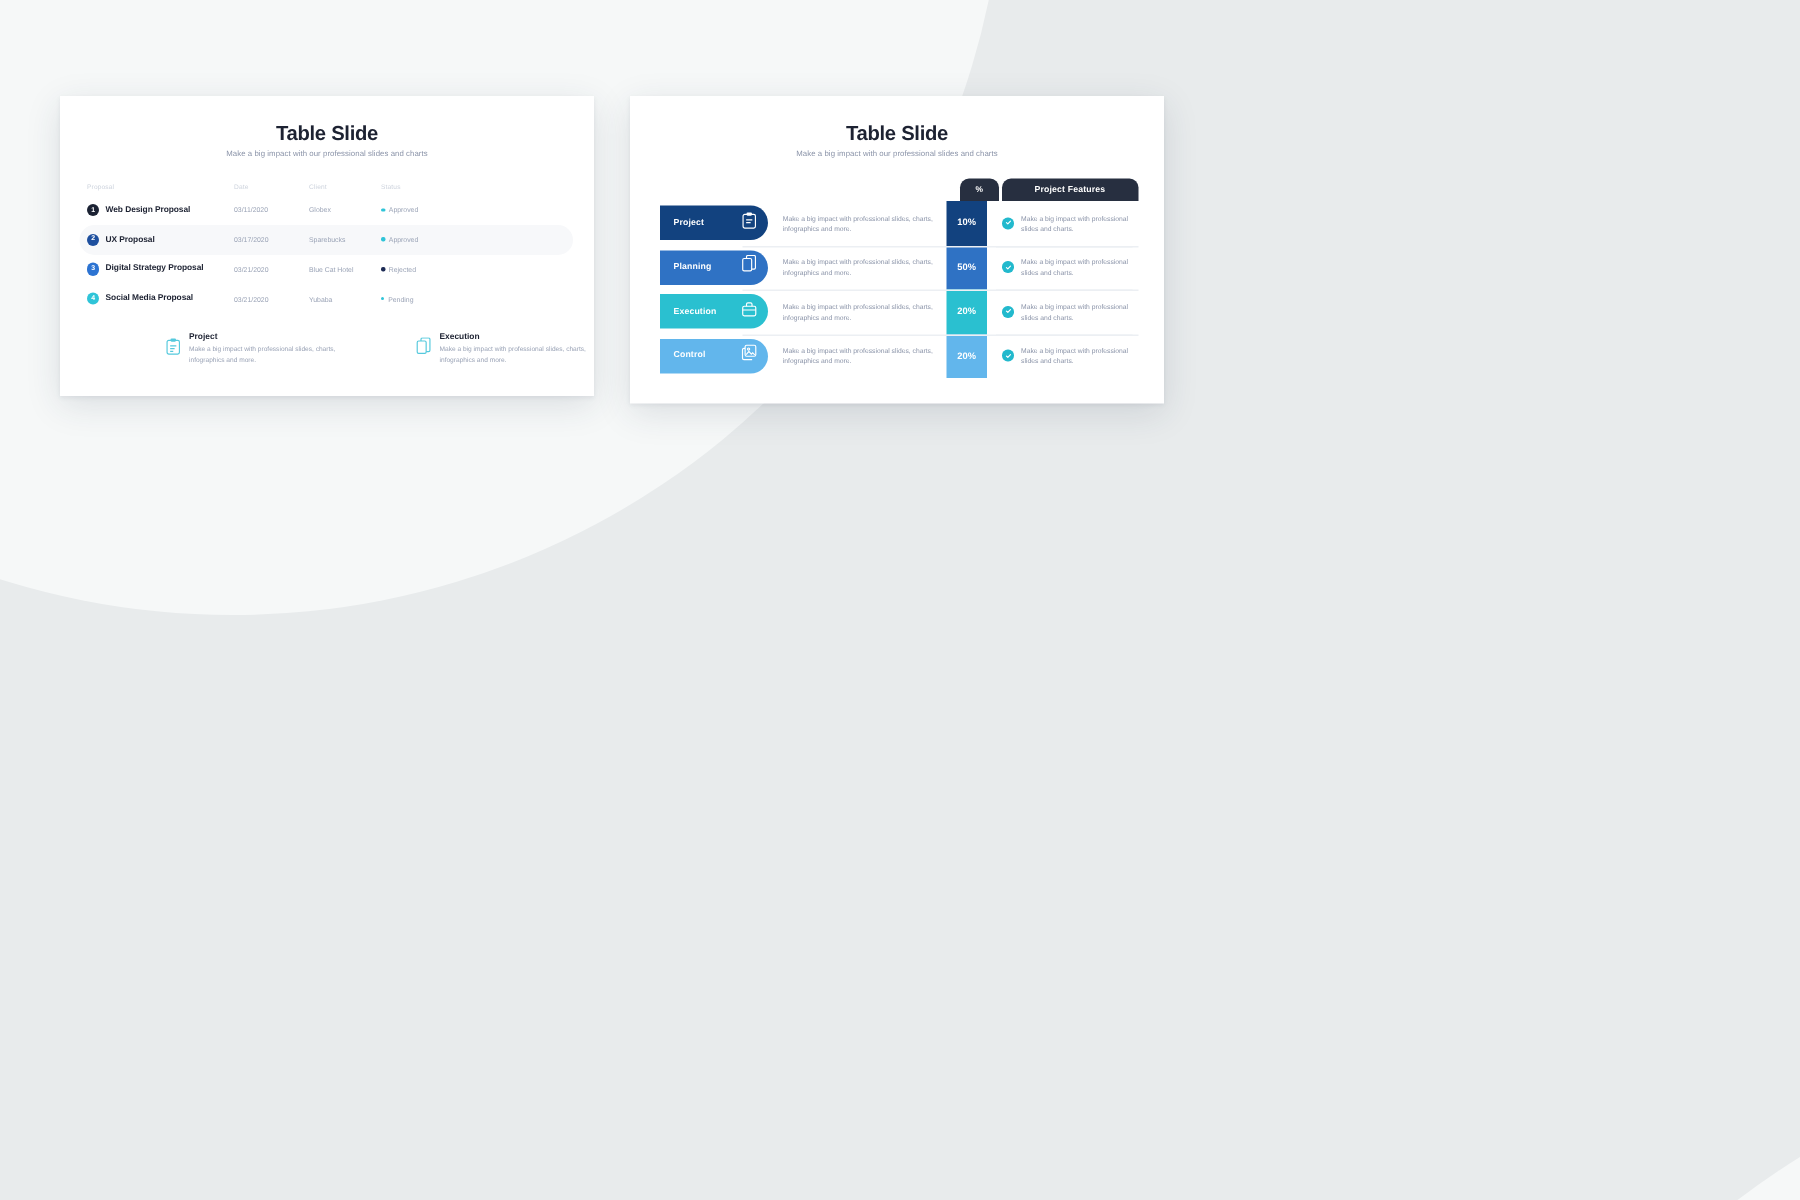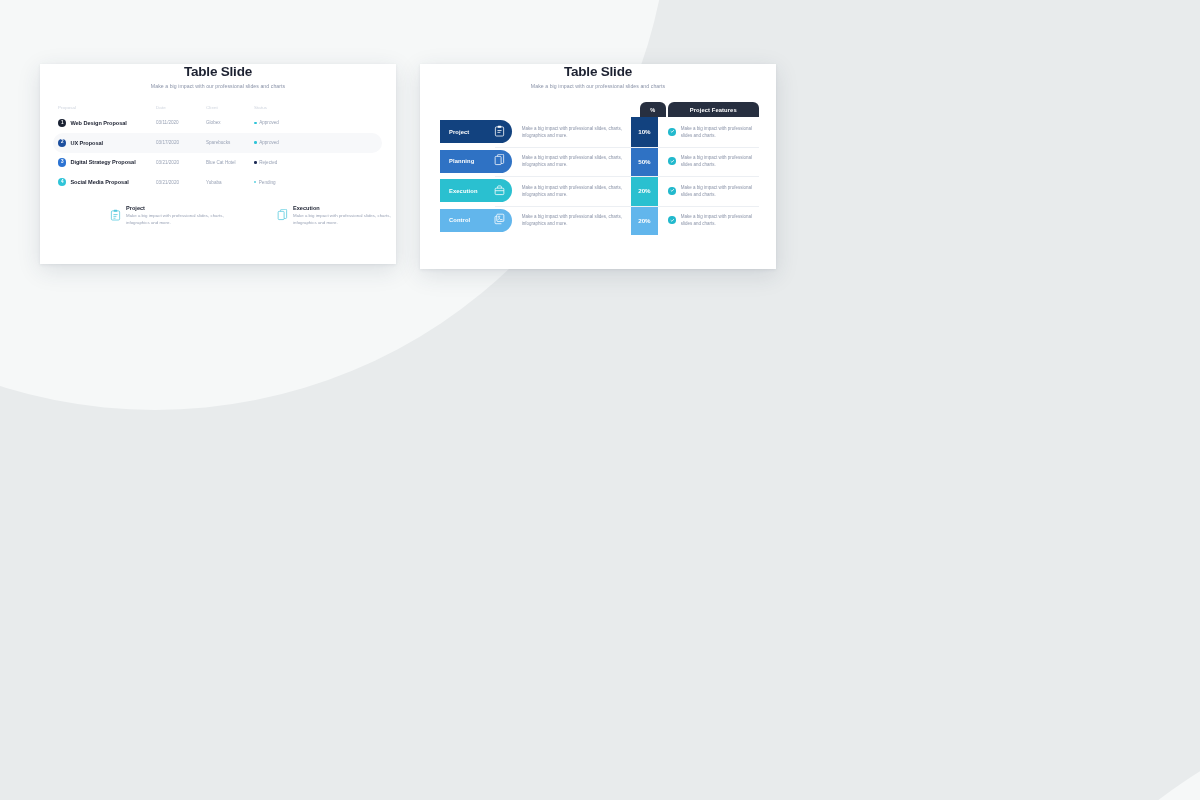--- a/index.html
+++ b/index.html
@@ -26,21 +26,21 @@
   
   .slide {
     position: absolute; background: #ffffff;
     box-shadow: 0 6px 22px rgba(40,55,75,.13), 0 1px 3px rgba(40,55,75,.08);
   }
   #slide-one { left: 40px; top: 64px; width: 356px; height: 200px; }
   #slide-two { left: 420px; top: 64px; width: 356px; height: 205px; }
 
   .slide-title {
     text-align: center; font-size: 13.5px; font-weight: bold;
-    color: #1d2232; letter-spacing: -.2px; 
+    color: #1d2232; letter-spacing: -.2px; margin-top: 17px;
   }
   .slide-sub {
     text-align: center; font-size: 5.2px; color: #8a93a8;
     margin-top: 4px; letter-spacing: .05px;
   }
 
   
   .tbl { margin: 13px 14px 0 13px; }
   .thead, .trow {
     display: grid;

